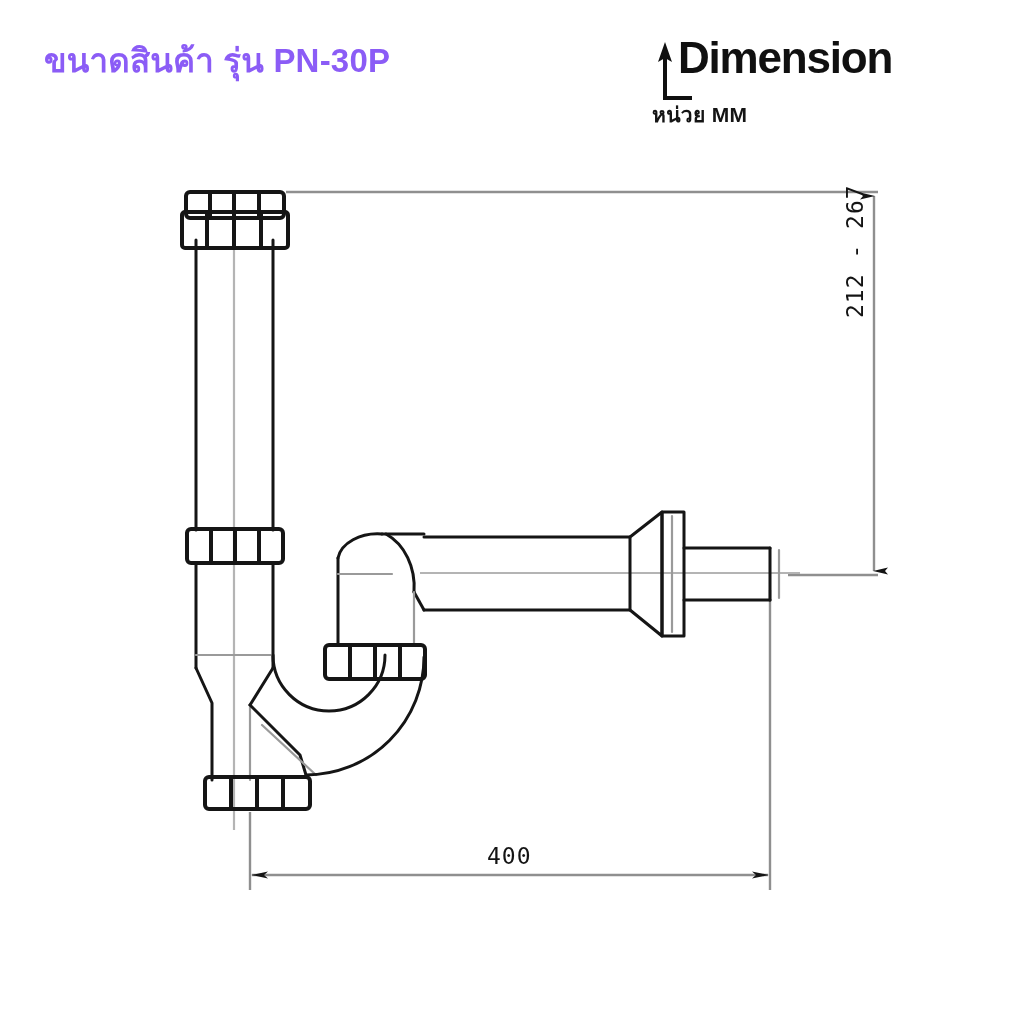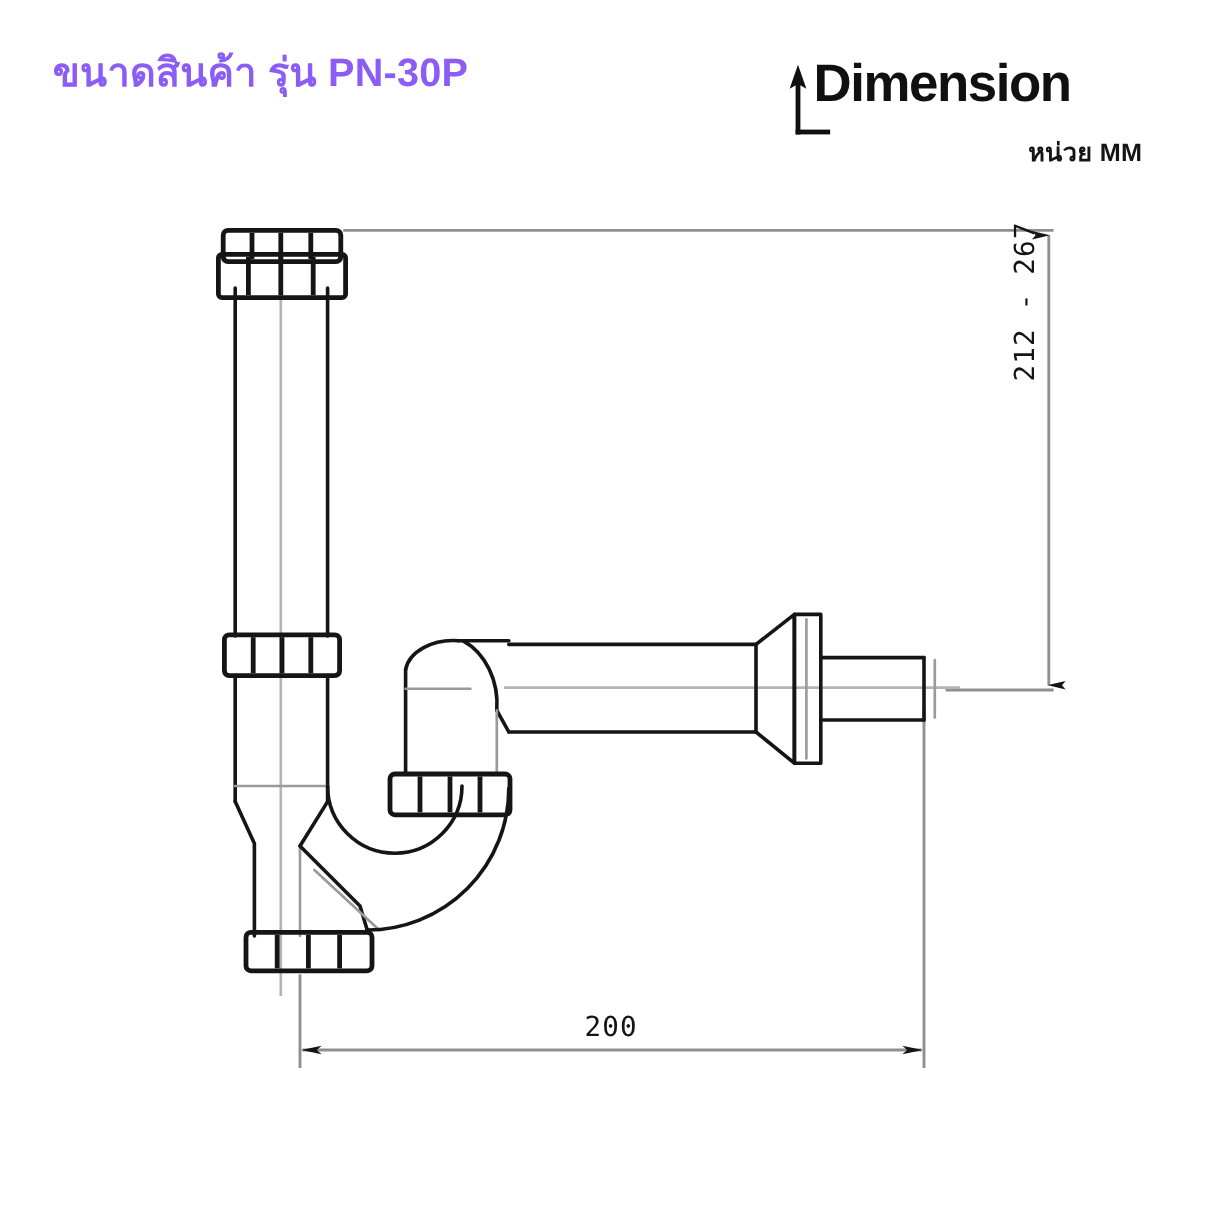--- a/index.html
+++ b/index.html
@@ -35,21 +35,20 @@
     white-space: nowrap;
     color: #8b5cf6;
   }
 
   #brand-block {
     position: absolute;
     left: 652px;
     top: 36px;
     width: 320px;
     height: 100px;
-    margin-top: 12px;
   }
   #brand-wordmark {
     position: absolute;
     left: 26px;
     top: 0px;
     font-size: 44px;
     font-weight: bold;
     letter-spacing: -1.2px;
     line-height: 1;
     white-space: nowrap;
@@ -60,21 +59,21 @@
     left: 0px;
     top: 6px;
     width: 40px;
     height: 62px;
   }
   #brand-units {
     position: absolute;
     left: 0px;
     top: 62px;
     width: 300px;
-    text-align: right;
+    text-align: left;
     font-size: 21px;
     font-weight: bold;
     letter-spacing: 0.3px;
     white-space: nowrap;
     color: #141414;
   }
 
   
   #drawing {
     position: absolute;
@@ -239,15 +238,15 @@
         <line x1="231" y1="779" x2="231" y2="807"></line>
         <line x1="257" y1="779" x2="257" y2="807"></line>
         <line x1="283" y1="779" x2="283" y2="807"></line>
       </g>
     </g>
 
   </svg>
 
   <div class="dim-text" id="dim-vertical-text">212 - 267</div>
 
-  <div class="dim-text" id="dim-horizontal-text">200</div>
+  <div class="dim-text" id="dim-horizontal-text">400</div>
 
 </div>
 
 </body></html>

